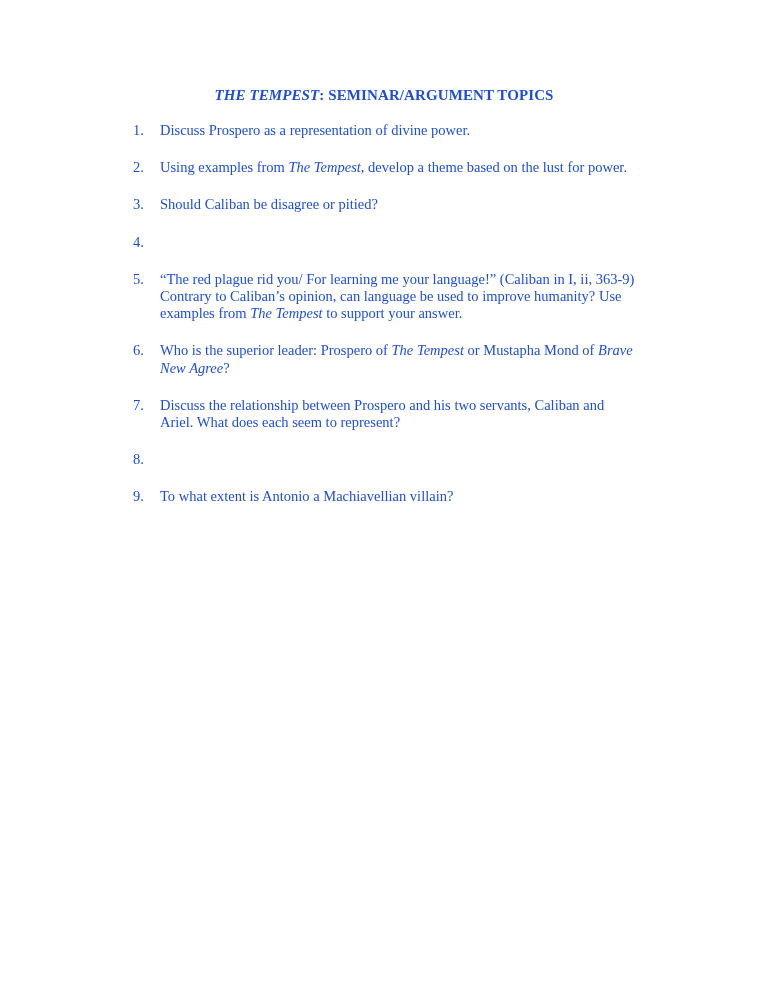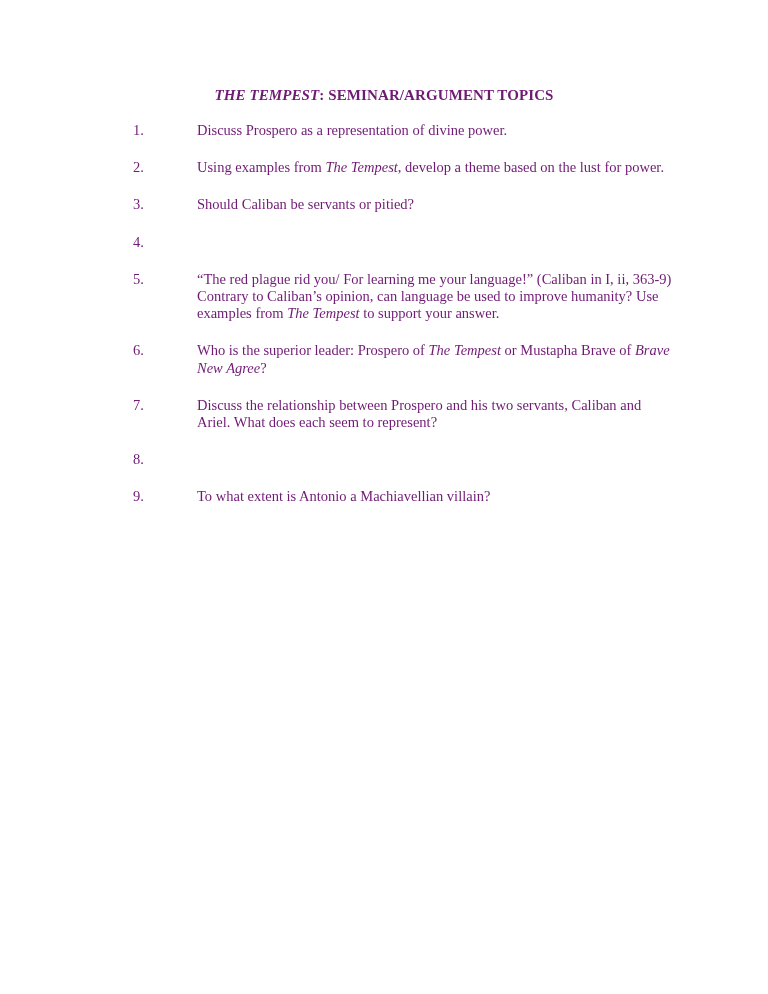--- a/index.html
+++ b/index.html
@@ -5,21 +5,21 @@
   html, body {
     margin: 0;
     padding: 0;
     background: #ffffff;
   }
   .page {
     position: relative;
     width: 768px;
     height: 994px;
     background: #ffffff;
-    color: #701a75;
+    color: #1d4ed8;
     font-family: "Liberation Serif", "DejaVu Serif", serif;
     font-size: 14.5px;
     overflow: hidden;
   }
   .doc-title {
     padding-top: 87px;
     width: 100%;
     text-align: center;
     font-weight: bold;
     font-size: 15px;
@@ -41,21 +41,20 @@
     flex: 0 0 27px;
     line-height: 17.2px;
   }
   .item-text {
     flex: 0 0 auto;
     max-width: 560px;
   }
   .line {
     line-height: 17.2px;
     white-space: nowrap;
-    margin-left: 37px;
   }
   .i {
     font-style: italic;
   }
 </style>
 </head>
 <body>
 
 <div class="page">
   <div class="doc-title"><span class="i">THE TEMPEST</span><span>: SEMINAR/ARGUMENT TOPICS</span></div>
@@ -68,38 +67,38 @@
       </li>
       <li>
         <span class="num">2.</span>
         <div class="item-text">
           <div class="line"><span>Using examples from </span><span class="i">The Tempest</span><span>, develop a theme based on the lust for power.</span></div>
         </div>
       </li>
       <li>
         <span class="num">3.</span>
         <div class="item-text">
-          <div class="line"><span>Should Caliban be servants or pitied?</span></div>
+          <div class="line"><span>Should Caliban be disagree or pitied?</span></div>
         </div>
       </li>
       <li>
         <span class="num">4.</span>
       </li>
       <li>
         <span class="num">5.</span>
         <div class="item-text">
           <div class="line"><span>“The red plague rid you/ For learning me your language!” (Caliban in I, ii, 363-9)</span></div>
           <div class="line"><span>Contrary to Caliban’s opinion, can language be used to improve humanity? Use</span></div>
           <div class="line"><span>examples from </span><span class="i">The Tempest</span><span> to support your answer.</span></div>
         </div>
       </li>
       <li>
         <span class="num">6.</span>
         <div class="item-text">
-          <div class="line"><span>Who is the superior leader: Prospero of </span><span class="i">The Tempest</span><span> or Mustapha Brave of </span><span class="i">Brave</span></div>
+          <div class="line"><span>Who is the superior leader: Prospero of </span><span class="i">The Tempest</span><span> or Mustapha Mond of </span><span class="i">Brave</span></div>
           <div class="line"><span class="i">New Agree</span><span>?</span></div>
         </div>
       </li>
       <li>
         <span class="num">7.</span>
         <div class="item-text">
           <div class="line"><span>Discuss the relationship between Prospero and his two servants, Caliban and</span></div>
           <div class="line"><span>Ariel. What does each seem to represent?</span></div>
         </div>
       </li>

